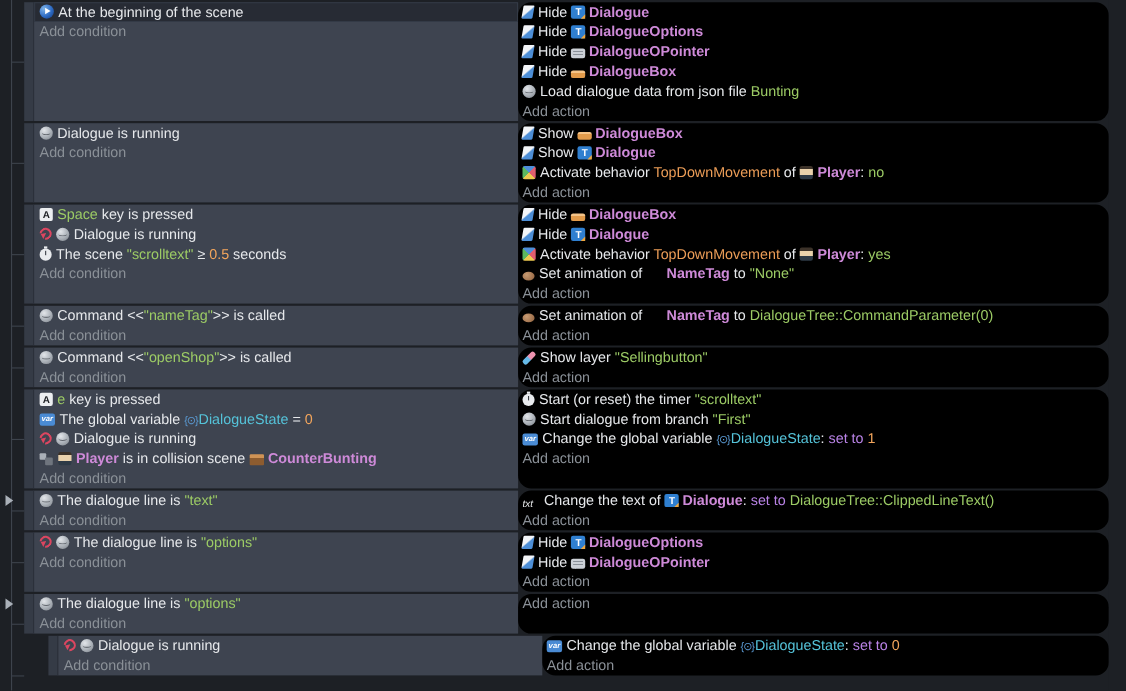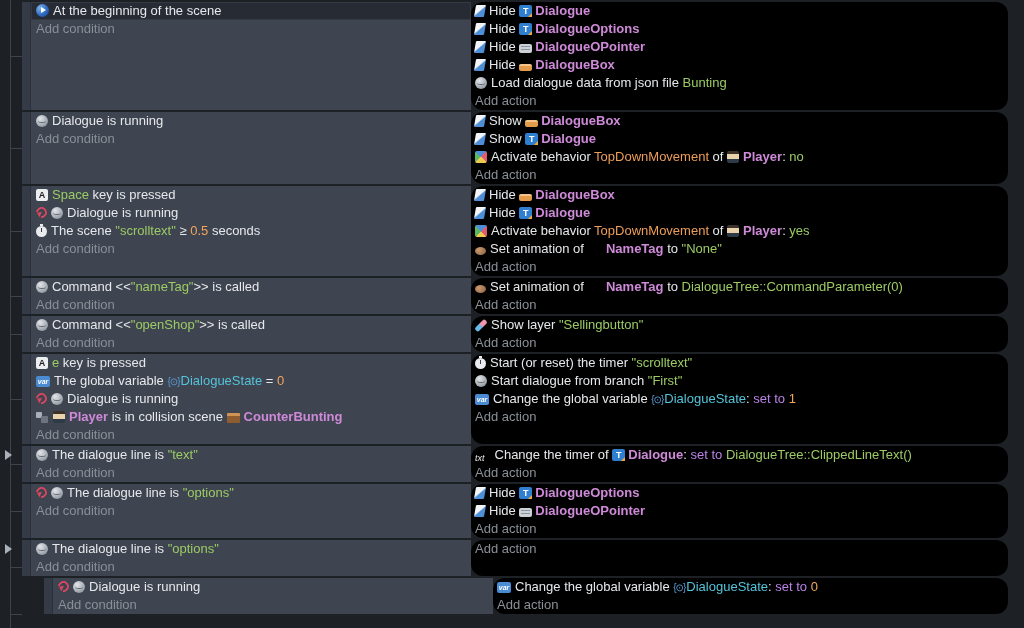--- a/index.html
+++ b/index.html
@@ -169,21 +169,21 @@
           <div class="row add">Add action</div>
         </div>
       </div>
       <div class="event">
         <div class="drag"></div>
         <div class="conds">
           <div class="row"><span class="icon i-yarn"></span><span class="t-text">The dialogue line is </span><span class="t-str">"text"</span></div>
           <div class="row add">Add condition</div>
         </div>
         <div class="acts">
-          <div class="row"><span class="icon i-txt">txt</span><span class="t-text">Change the timer of </span><span class="icon i-textobj"></span><span class="t-obj">Dialogue</span><span class="t-text">: </span><span class="t-op">set to </span><span class="t-expr">DialogueTree::ClippedLineText()</span></div>
+          <div class="row"><span class="icon i-txt">txt</span><span class="t-text">Change the text of </span><span class="icon i-textobj"></span><span class="t-obj">Dialogue</span><span class="t-text">: </span><span class="t-op">set to </span><span class="t-expr">DialogueTree::ClippedLineText()</span></div>
           <div class="row add">Add action</div>
         </div>
       </div>
       <div class="event">
         <div class="drag"></div>
         <div class="conds">
           <div class="row"><span class="icon i-not"></span><span class="icon i-yarn"></span><span class="t-text">The dialogue line is </span><span class="t-str">"options"</span></div>
           <div class="row add">Add condition</div>
         </div>
         <div class="acts">

